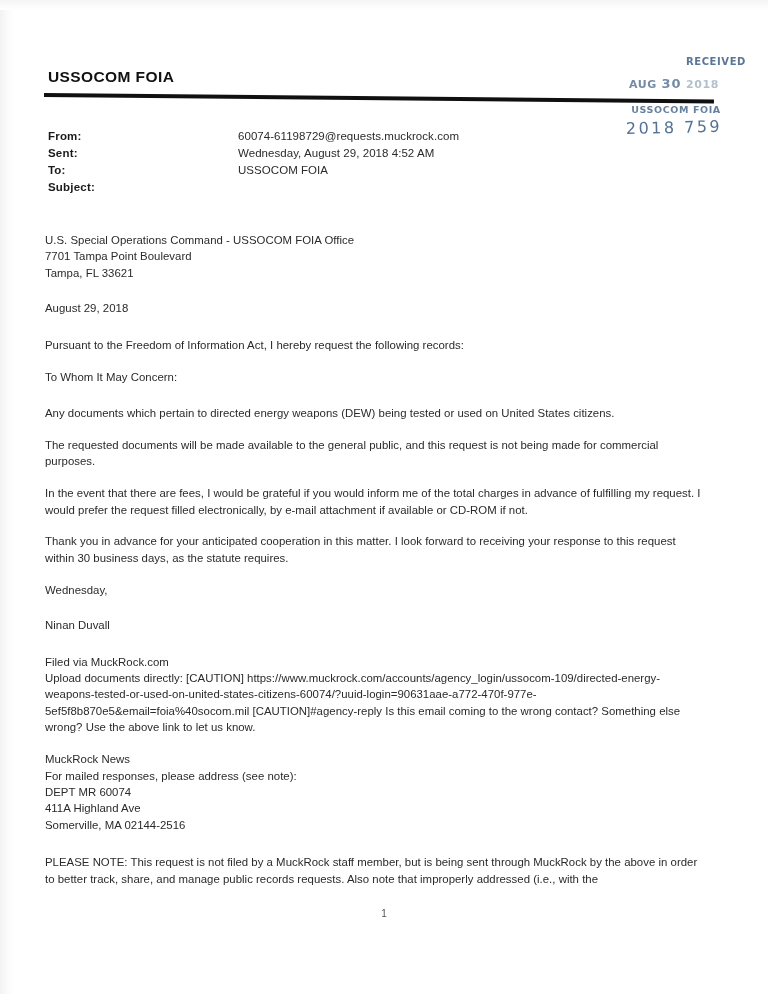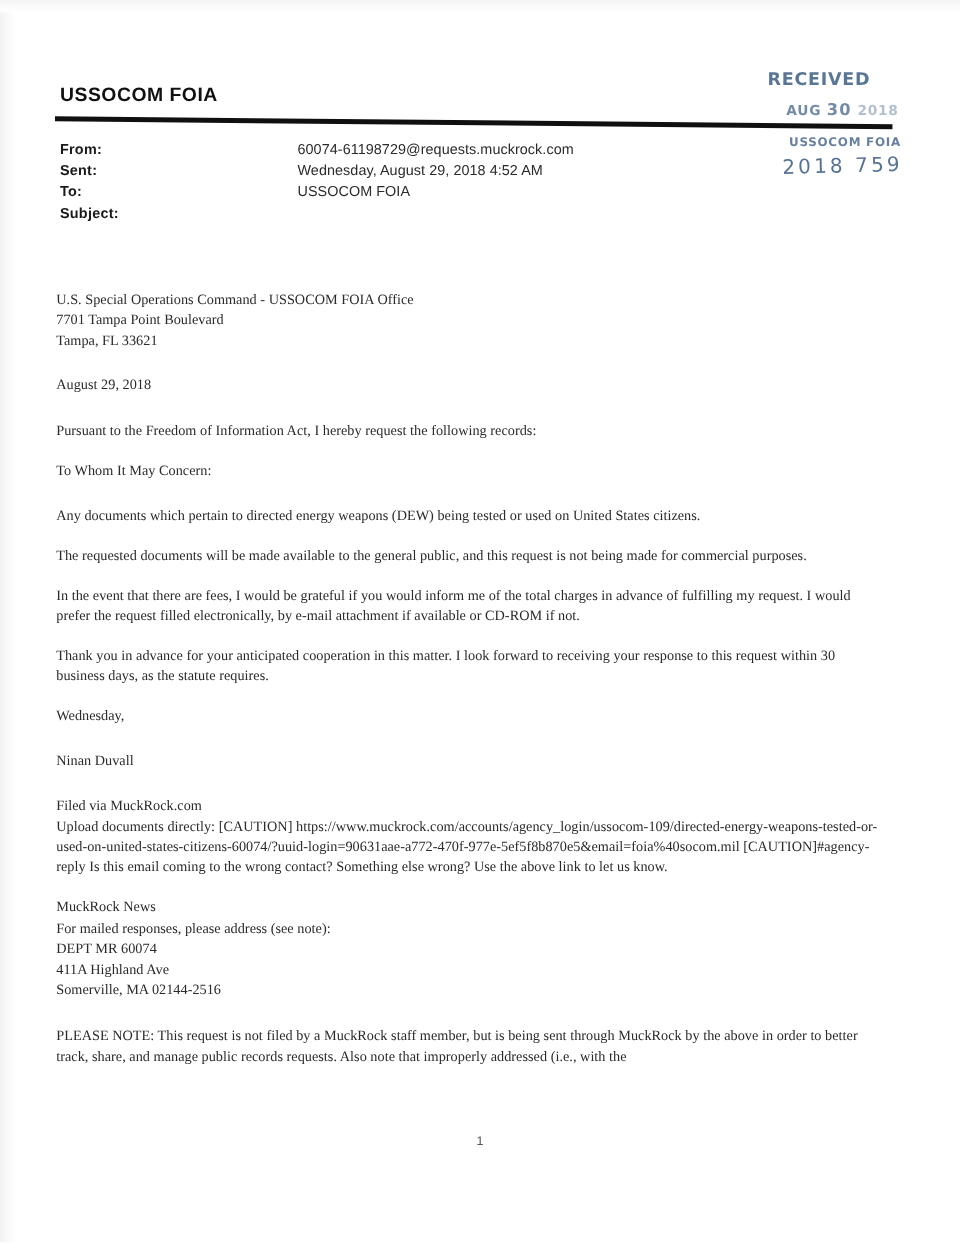--- a/index.html
+++ b/index.html
@@ -72,23 +72,23 @@
   #received-stamp {
     position: absolute;
     left: 596px;
     top: 56px;
     width: 150px;
     color: #4d6b8d;
     font-family: "DejaVu Sans", sans-serif;
     letter-spacing: 0.6px;
   }
   #stamp-received {
-    font-size: 14px;
-    font-weight: bold;
-    text-align: left;
+    font-size: 10px;
+    font-weight: bold;
+    text-align: right;
     padding-left: 18px;
     opacity: 0.92;
   }
   #stamp-date {
     margin-top: 9px;
     font-size: 11px;
     font-weight: bold;
     text-align: center;
     padding-left: 6px;
     opacity: 0.78;
@@ -119,21 +119,21 @@
     letter-spacing: 2.5px;
     color: #3f5f86;
     transform: rotate(-1.4deg);
     opacity: 0.88;
   }
 
   
   #email-fields {
     position: absolute;
     left: 48px;
-    top: 112px;
+    top: 128px;
     width: 670px;
     font-size: 11.5px;
   }
   .field-row {
     display: flex;
     align-items: flex-start;
     margin-bottom: 0.5px;
   }
   .field-label {
     width: 190px;
@@ -159,21 +159,20 @@
     left: 45px;
     top: 232px;
     width: 662px;
     font-size: 11.4px;
     line-height: 16.4px;
     color: #2a2a2a;
     letter-spacing: 0.02px;
   }
   .blk {
     margin: 0 0 15.5px 0;
-    font-family: Liberation Serif, serif;
   }
   .blk-line {
     display: block;
   }
   .blk.addr-block { margin-bottom: 19px; }
   .blk.date-block { margin-bottom: 20px; }
   .blk.salutation-block { margin-bottom: 20px; }
   .blk.sincerely-block { margin-bottom: 19px; }
   .blk.signature-block { margin-bottom: 20px; }
   .blk.filed-block { }

